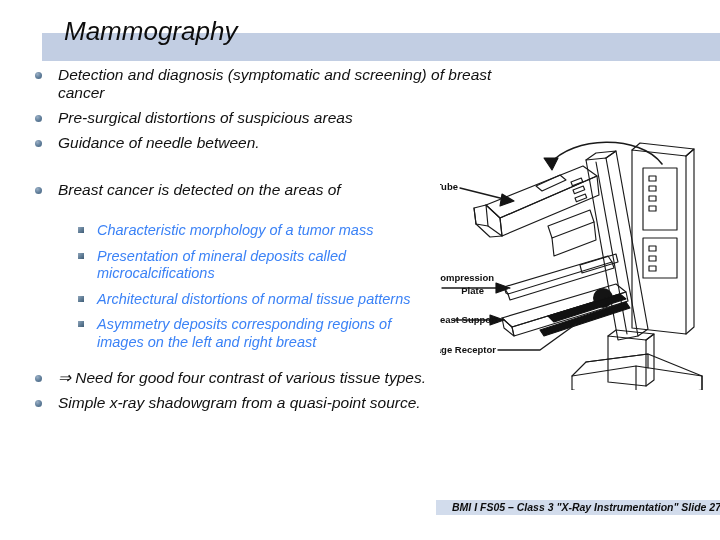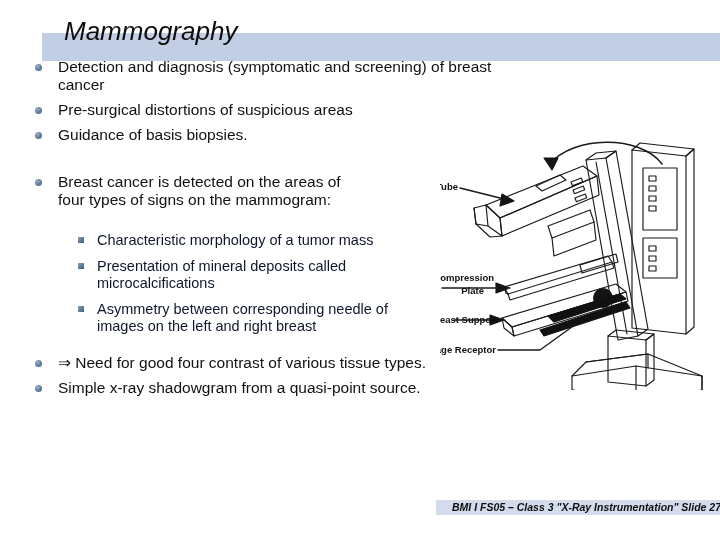--- a/index.html
+++ b/index.html
@@ -32,22 +32,23 @@
     font-style: italic;
     color: #0d0d0d;
     letter-spacing: 0px;
     white-space: nowrap;
   }
 
   
   #body {
     position: absolute;
     left: 30px;
-    top: 58px;
+    top: 66px;
     width: 470px;
+    font-style: italic;
   }
   .l1 {
     position: relative;
     padding-left: 28px;
     font-size: 15.5px;
     color: #111111;
     line-height: 18px;
     margin-bottom: 7px;
   }
   .l1 .bullet {
@@ -64,21 +65,21 @@
   .spacer-lg { height: 22px; }
   .spacer-md { height: 16px; }
   .spacer-sm { height: 10px; }
 
   
   .sub-list { margin-left: 46px; }
   .l2 {
     position: relative;
     padding-left: 21px;
     font-size: 14.5px;
-    color: #0f172a;
+    color: #3b82f6;
     line-height: 17.5px;
     margin-bottom: 8px;
   }
   .l2 .bullet-sq {
     position: absolute;
     left: 2px;
     top: 5px;
     width: 6px;
     height: 6px;
     background: linear-gradient(135deg, #8fa5bb 0%, #5b7891 60%, #3f5c76 100%);
@@ -127,53 +128,53 @@
     <span class="txt">Detection and diagnosis (symptomatic and screening) of breast cancer</span>
   </div>
 
   <div class="l1">
     <span class="bullet"></span>
     <span class="txt">Pre-surgical distortions of suspicious areas</span>
   </div>
 
   <div class="l1">
     <span class="bullet"></span>
-    <span class="txt">Guidance of basis biopsies.</span>
+    <span class="txt">Guidance of needle between.</span>
   </div>
 
   <div class="spacer-lg"></div>
 
   <div class="l1">
     <span class="bullet"></span>
     <span class="txt">Breast cancer is detected on the areas of</span>
-    <span class="txt">four types of signs on the mammogram:</span>
   </div>
 
   <div class="spacer-md"></div>
 
   <div class="sub-list">
 
     <div class="l2">
       <span class="bullet-sq"></span>
       <span>Characteristic morphology of a tumor mass</span>
     </div>
 
     <div class="l2">
       <span class="bullet-sq"></span>
       <span>Presentation of mineral deposits called</span><br>
       <span>microcalcifications</span>
     </div>
 
     <div class="l2">
       <span class="bullet-sq"></span>
-    </div>
-
-    <div class="l2">
-      <span class="bullet-sq"></span>
-      <span>Asymmetry between corresponding needle of</span><br>
+      <span>Architectural distortions of normal tissue patterns</span>
+    </div>
+
+    <div class="l2">
+      <span class="bullet-sq"></span>
+      <span>Asymmetry deposits corresponding regions of</span><br>
       <span>images on the left and right breast</span>
     </div>
 
   </div>
 
   <div class="spacer-sm"></div>
 
   <div class="l1">
     <span class="bullet"></span>
     <span class="txt">⇒ Need for good four contrast of various tissue types.</span>

